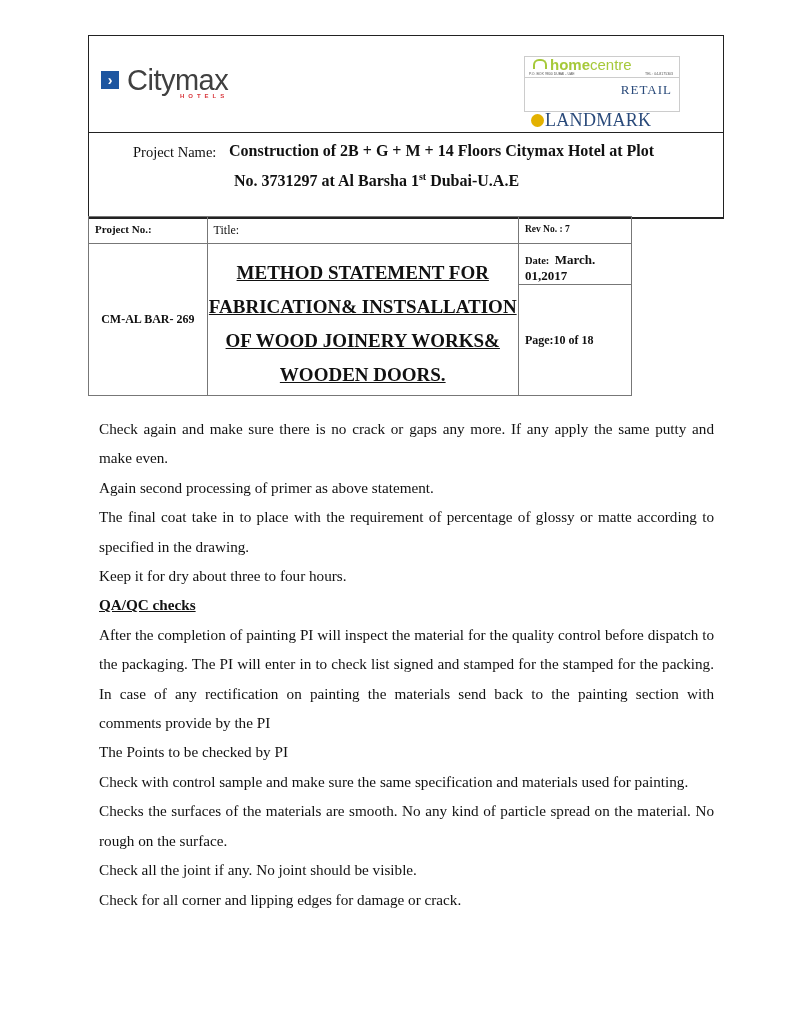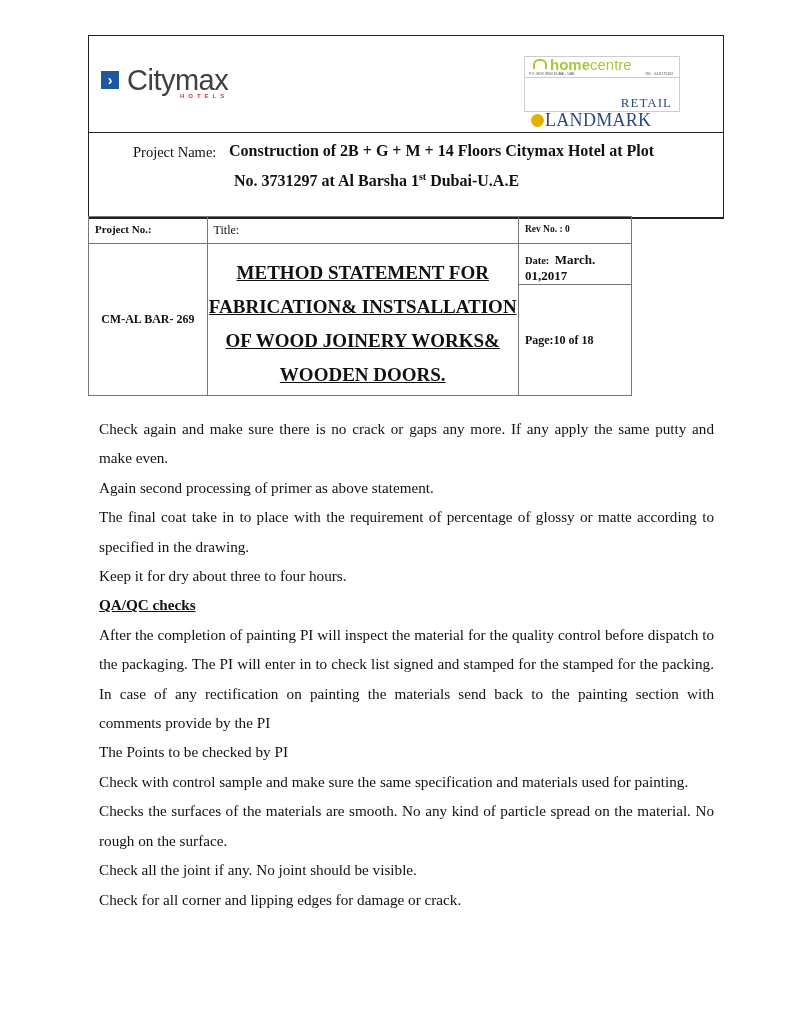--- a/index.html
+++ b/index.html
@@ -15,21 +15,21 @@
 
   .lm-logo { position:absolute; left:435px; top:20px; width:156px; height:56px; border:1px solid #ccc; box-sizing:border-box; background:#fff; }
   .hc-row { height:20px; position:relative; border-bottom:1px solid #ccc; }
   .hc-word { position:absolute; left:8px; top:-1px; font-family:"Liberation Sans", sans-serif; font-size:15px; color:#a6c93a; }
   .hc-word b { font-weight:bold; }
   .hc-house { display:inline-block; width:10px; height:8px; border:2.5px solid #a6c93a; border-bottom:none; border-radius:6px 6px 0 0; margin-right:3px; vertical-align:1px; }
   .hc-addr { position:absolute; left:4px; top:15px; font-size:3.5px; color:#555; font-family:"Liberation Sans", sans-serif; }
   .hc-tel { position:absolute; right:6px; top:15px; font-size:3.5px; color:#555; font-family:"Liberation Sans", sans-serif; }
   .lm-word { position:absolute; left:6px; top:21px; font-family:"Liberation Serif", serif; font-size:18px; color:#2a4a7a; letter-spacing:0.3px;margin-top:32px; }
   .lm-mark { display:inline-block; width:13px; height:13px; border-radius:50%; background:#e3b100; vertical-align:-1px; margin-right:1px; }
-  .lm-retail { position:absolute; right:7px; top:38px; font-family:"Liberation Serif", serif; font-size:13px; color:#2a4a7a; letter-spacing:1px; }
+  .lm-retail { position:absolute; right:7px; top:25px; font-family:"Liberation Serif", serif; font-size:13px; color:#2a4a7a; letter-spacing:1px; }
 
   .proj-row { height:84px; border-bottom:1.5px solid #222; position:relative; }
   .proj-label { position:absolute; left:44px; top:11px; font-size:14.5px; }
   .proj-name { position:absolute; left:140px; top:9px; font-size:16px; font-weight:bold; }
   .proj-name2 { position:absolute; left:145px; top:38px; font-size:16px; font-weight:bold; }
   .proj-name2 sup { font-size:10px; }
 
   table.meta { position:absolute; left:88px; top:216px; width:544px; border-collapse:collapse; }
   table.meta td { border:1px solid #777; padding:0; vertical-align:top; }
   .c-label { font-size:11px; font-weight:bold; padding:6px 6px 0 6px !important; height:27px; box-sizing:border-box; }
@@ -78,21 +78,21 @@
 <table class="meta">
   <colgroup>
       <col style="width:142px">
       <col style="width:362px">
       <col style="width:132px">
     </colgroup>
   <tbody>
       <tr>
     <td class="c-label">Project No.:</td>
     <td class="c-title">Title:</td>
-    <td class="c-rev">Rev No. : 0</td>
+    <td class="c-rev">Rev No. : 7</td>
   </tr>
   <tr>
     <td class="c-projno" rowspan="2" style="height:151px">CM-AL BAR- 269</td>
     <td class="c-title-main" rowspan="2">
       <span class="title-line">METHOD STATEMENT FOR</span>
       <span class="title-line">FABRICATION&amp; INSTSALLATION</span>
       <span class="title-line">OF WOOD JOINERY WORKS&amp;</span>
       <span class="title-line">WOODEN DOORS.</span>
     </td>
     <td class="c-date"><span>Date:</span>&nbsp; <span class="dv">March. 01,2017</span></td>

